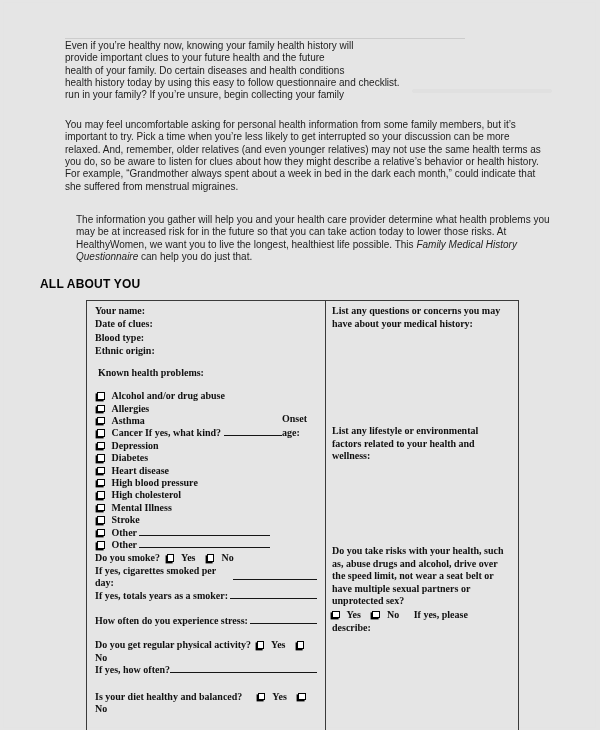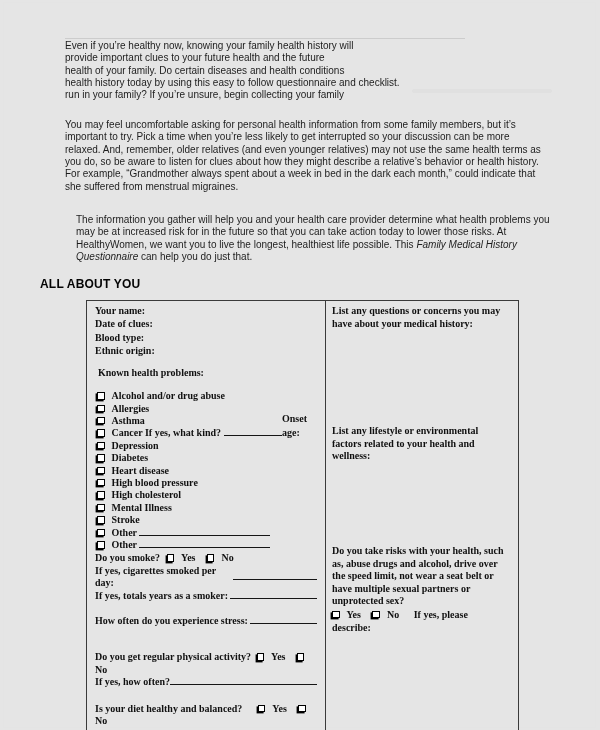--- a/index.html
+++ b/index.html
@@ -48,21 +48,21 @@
     border:1.4px solid #000; box-shadow:-1.4px 1.4px 0 0 #000; background:#fff;
     margin-right:7px; margin-left:2px; vertical-align:-0.5px;
   }
   .bl { display:inline-block; border-bottom:1.6px solid #151515; height:7px; }
 
   .q { line-height:12.4px; }
   .flexrow { display:flex; align-items:center; }
   .flexrow .bl { margin-left:auto; margin-bottom:2px; }
   .grow-bl { flex:1; margin-left:4px; margin-bottom:2px; }
   .mt13 { margin-top:13px;font-family:Liberation Serif, serif; }
-  .mt12 { margin-top:24px; }
+  .mt12 { margin-top:12px; }
   .mt14 { margin-top:14px; }
   .yn-gap { margin-left:9px; }
   .yn-gap-lg { margin-left:13px; }
 
   .rblock { position:absolute; left:6px; right:9px; line-height:12.6px; }
   #rblock1 { top:4px; }
   #rblock2 { top:124px; }
   #rblock3 { top:244px; }
   .r-yn { margin-top:1px; }
   .followup-gap { margin-left:12px; }

